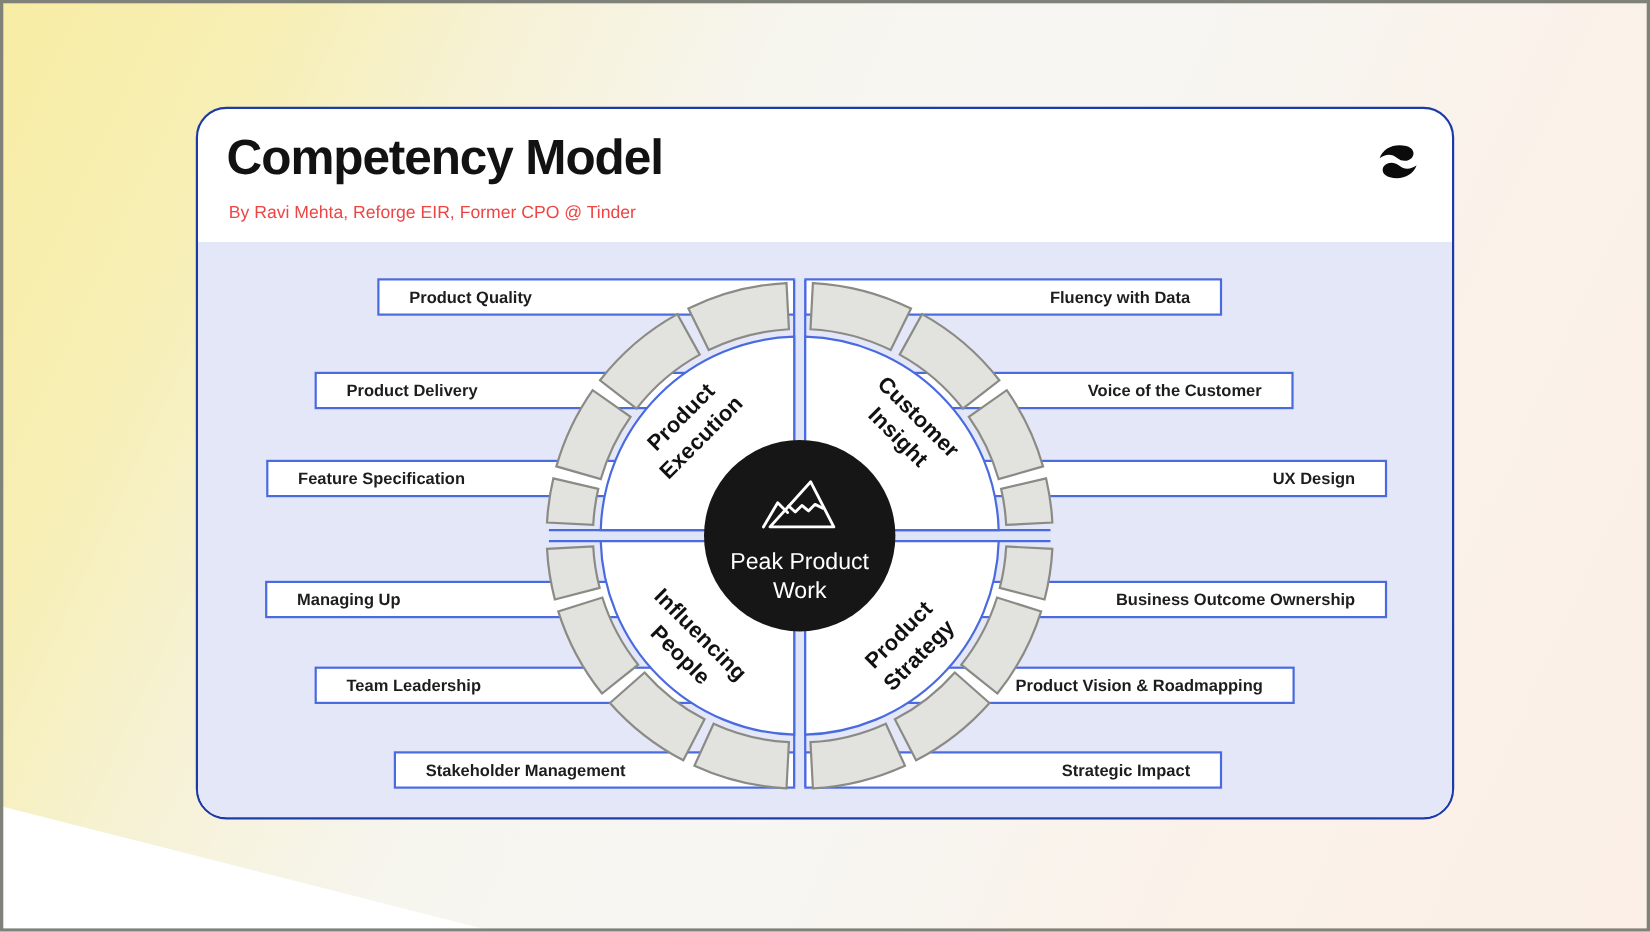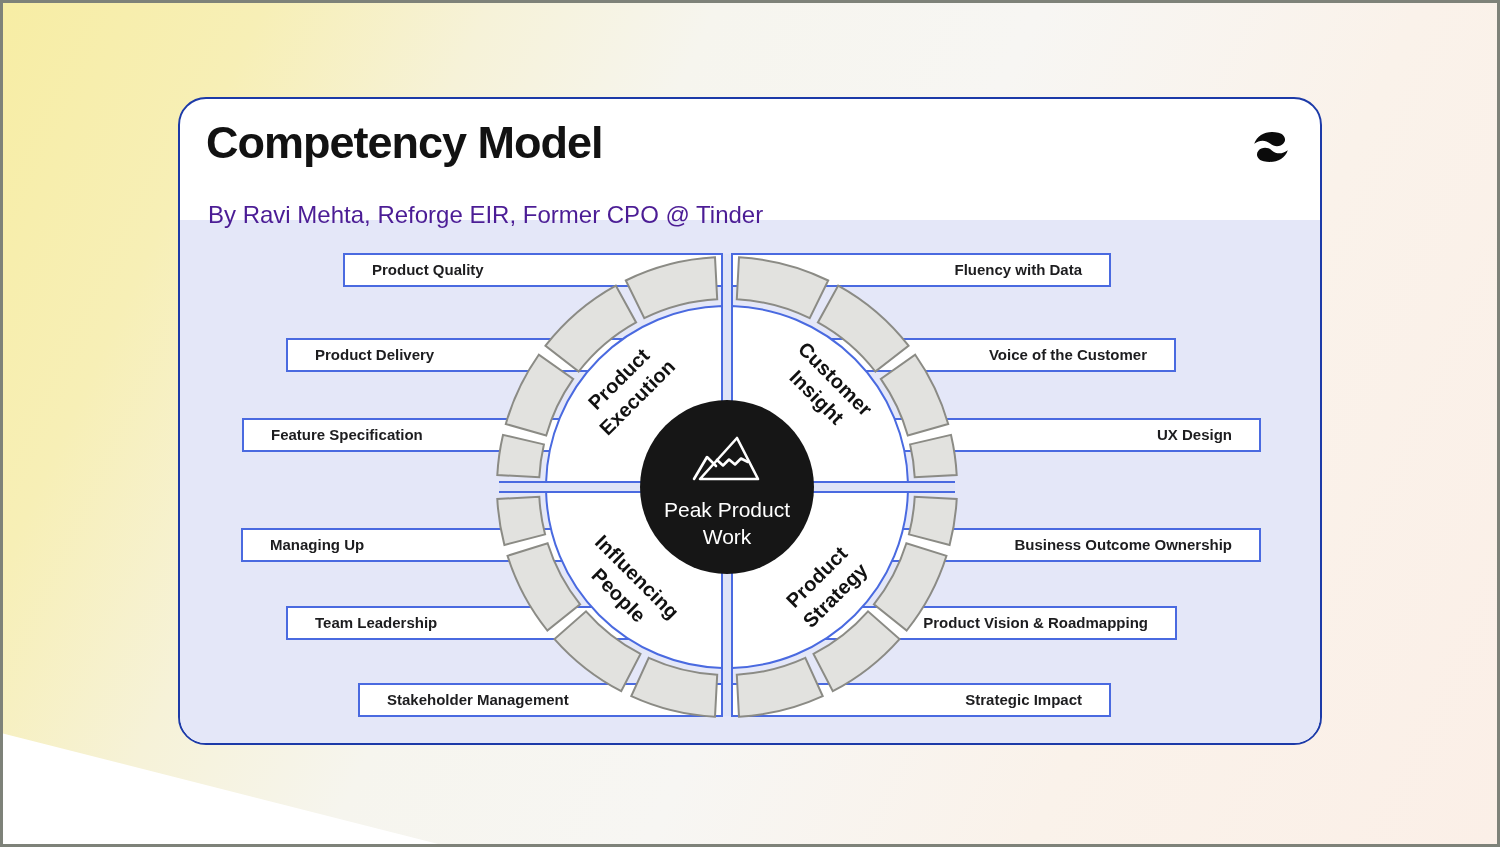--- a/index.html
+++ b/index.html
@@ -10,22 +10,22 @@
   .bg-wedge{position:absolute;inset:0;background:#ffffff;
     clip-path:polygon(0 86.5%, 0 100%, 30% 100%);}
   .frame{position:absolute;inset:0;border:3px solid #7e8279;pointer-events:none;z-index:50;}
   .card{position:absolute;left:178px;top:97px;width:1144px;height:648px;
     box-sizing:border-box;border:2px solid #1c3aa8;border-radius:28px;
     background:#ffffff;overflow:hidden;}
   .card svg.diagram{position:absolute;left:0;top:0;width:1140px;height:644px;display:block;}
   .card-header{position:absolute;left:0;top:0;right:0;height:123px;z-index:2;border-radius:16px;}
   .title{position:absolute;left:26px;top:18px;font-size:45px;font-weight:700;
     letter-spacing:-1px;color:#121212;line-height:1.15;}
-  .subtitle{position:absolute;left:28px;top:102px;font-size:24px;font-weight:400;
-    color:#4c1d95;letter-spacing:0px;}
+  .subtitle{position:absolute;left:28px;top:86px;font-size:16px;font-weight:400;
+    color:#ef4444;letter-spacing:0px;}
   .logo{position:absolute;right:28px;top:30px;width:42px;height:36px;}
 
   
   .lavender-bg{fill:#e4e7f8;}
   .bar{fill:#ffffff;stroke:#4a6ae0;stroke-width:2;}
   .band-line{stroke:#4a6ae0;stroke-width:2;fill:none;}
   .band-fill{fill:#dfe4f7;}
   .disc{fill:#ffffff;stroke:#4a6ae0;stroke-width:2;}
   .ring-seg{fill:#e2e2df;stroke:#8b8b85;stroke-width:2;stroke-linejoin:miter;}
   .hub{fill:#161616;}

